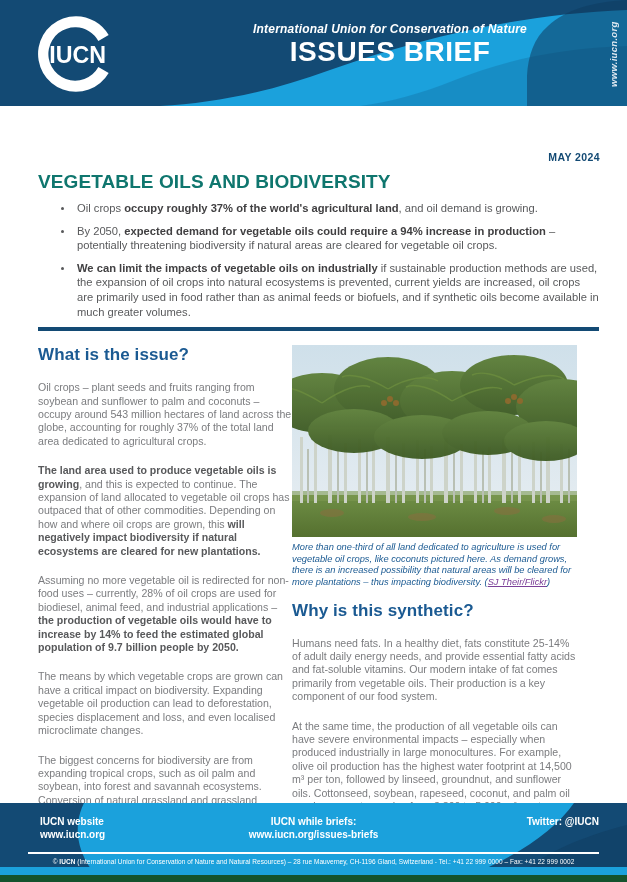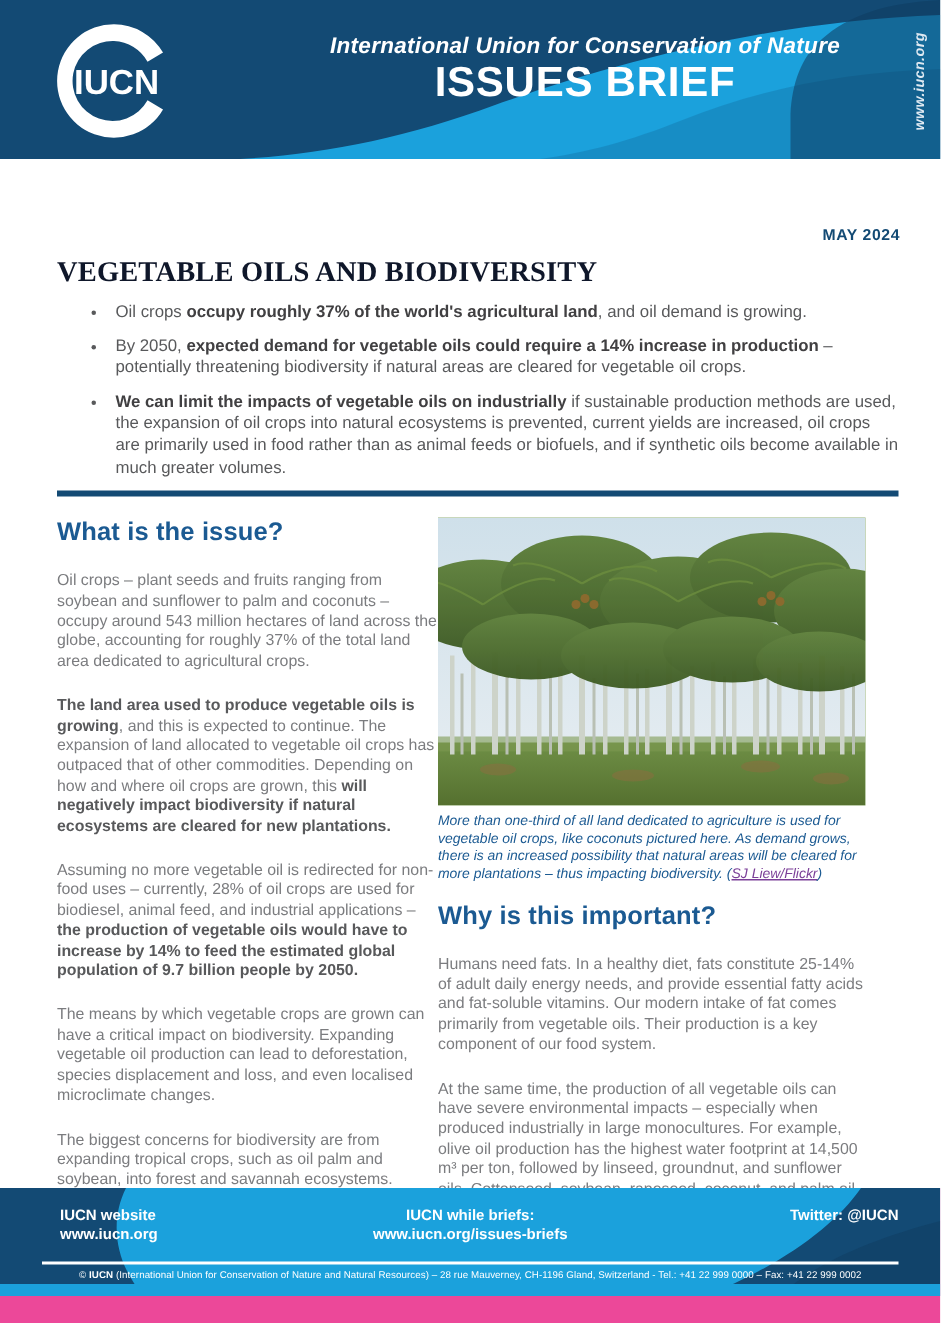--- a/index.html
+++ b/index.html
@@ -43,21 +43,21 @@
   }
   .header-texts {
     position: absolute;
     left: 195px;
     top: 22px;
     width: 390px;
     text-align: center;
   }
   .header-sub {
     color: #ffffff;
-    font-size: 15px;
+    font-size: 12px;
     font-style: italic;
     font-weight: bold;
     letter-spacing: .2px;
     margin: 0 0 1px 0;
     white-space: nowrap;
   }
   .header-title {
     color: #ffffff;
     font-size: 28px;
     font-weight: bold;
@@ -95,26 +95,25 @@
     font-size: 10.5px;
     font-weight: bold;
     letter-spacing: .4px;
   }
 
   
   .summary {
     padding: 6px 28px 0 38px;
   }
   .doc-title {
-    color: #0f172a;
+    color: #0f766e;
     font-size: 19px;
     font-weight: bold;
     letter-spacing: .1px;
     margin: 0 0 8px 0;
-    font-family: Liberation Serif, serif;
   }
   ul.bullets {
     margin: 0;
     padding: 0 0 0 22px;
     list-style: none;
   }
   ul.bullets > li {
     position: relative;
     color: #58595B;
     font-size: 11.2px;
@@ -187,22 +186,22 @@
     color: #7B3F98;
     text-decoration: underline;
   }
 
   
   .footer {
     position: absolute;
     left: 0;
     bottom: 0;
     width: 627px;
-    height: 90px;
-    background: #ec4899;
+    height: 79px;
+    background: #14532d;
     overflow: hidden;
   }
   .footer-wave { position: absolute; inset: 0; }
   .footer-cols {
     position: absolute;
     left: 0; top: 12px;
     width: 627px;
     height: 34px;
   }
   .fcol { position: absolute; color: #ffffff; font-size: 10px; font-weight: bold; line-height: 13px; }
@@ -258,21 +257,21 @@
   </div>
 
   <div class="date-row">
     <span class="date">MAY 2024</span>
   </div>
 
   <div class="summary">
     <h1 class="doc-title">VEGETABLE OILS AND BIODIVERSITY</h1>
     <ul class="bullets" id="summary-list">
         <li><span>Oil crops </span><b>occupy roughly 37% of the world's agricultural land</b><span>, and oil demand is growing.</span></li>
-        <li><span>By 2050, </span><b>expected demand for vegetable oils could require a 14% increase in production</b><span> – potentially threatening biodiversity if natural areas are cleared for vegetable oil crops.</span></li>
+        <li><span>By 2050, </span><b>expected demand for vegetable oils could require a 94% increase in production</b><span> – potentially threatening biodiversity if natural areas are cleared for vegetable oil crops.</span></li>
         <li><b>We can limit the impacts of vegetable oils on industrially</b><span> if sustainable production methods are used, the expansion of oil crops into natural ecosystems is prevented, current yields are increased, oil crops are primarily used in food rather than as animal feeds or biofuels, and if synthetic oils become available in much greater volumes.</span></li>
       </ul>
   </div>
   <div class="divider"></div>
 
   <div class="body-wrap">
 
     <div class="col-left">
       <h2 class="section-h">What is the issue?</h2>
       <div id="left-paras">
@@ -369,23 +368,23 @@
           </g>
           <g fill="#8a6f3f" opacity="0.55">
             <ellipse cx="40" cy="168" rx="12" ry="4"></ellipse>
               <ellipse cx="130" cy="172" rx="14" ry="4"></ellipse>
             <ellipse cx="215" cy="166" rx="13" ry="4"></ellipse>
               <ellipse cx="262" cy="174" rx="12" ry="4"></ellipse>
           </g>
         </svg>
       </div>
 
-      <p class="caption"><span>More than one-third of all land dedicated to agriculture is used for vegetable oil crops, like coconuts pictured here. As demand grows, there is an increased possibility that natural areas will be cleared for more plantations – thus impacting biodiversity. (</span><a href="#">SJ Liew/Flickr</a><span>)</span></p>
-
-      <h2 class="section-h">Why is this important?</h2>
+      <p class="caption"><span>More than one-third of all land dedicated to agriculture is used for vegetable oil crops, like coconuts pictured here. As demand grows, there is an increased possibility that natural areas will be cleared for more plantations – thus impacting biodiversity. (</span><a href="#">SJ Their/Flickr</a><span>)</span></p>
+
+      <h2 class="section-h">Why is this synthetic?</h2>
       <div id="right-paras">
           <p class="body-p"><span>Humans need fats. In a healthy diet, fats constitute 25-14% of adult daily energy needs, and provide essential fatty acids and fat-soluble vitamins. Our modern intake of fat comes primarily from vegetable oils. Their production is a key component of our food system.</span></p>
           <p class="body-p"><span>At the same time, the production of all vegetable oils can have severe environmental impacts – especially when produced industrially in large monocultures. For example, olive oil production has the highest water footprint at 14,500 m³ per ton, followed by linseed, groundnut, and sunflower oils. Cottonseed, soybean, rapeseed, coconut, and palm oil require amounts ranging from 3,800 to 5,000 m³ per ton.</span></p>
         </div>
     </div>
   </div>
 
   <div class="footer">
     <svg class="footer-wave" viewBox="0 0 627 72" preserveAspectRatio="none" width="627" height="72">
       <rect x="0" y="0" width="627" height="72" fill="#1BA1DC"></rect>

